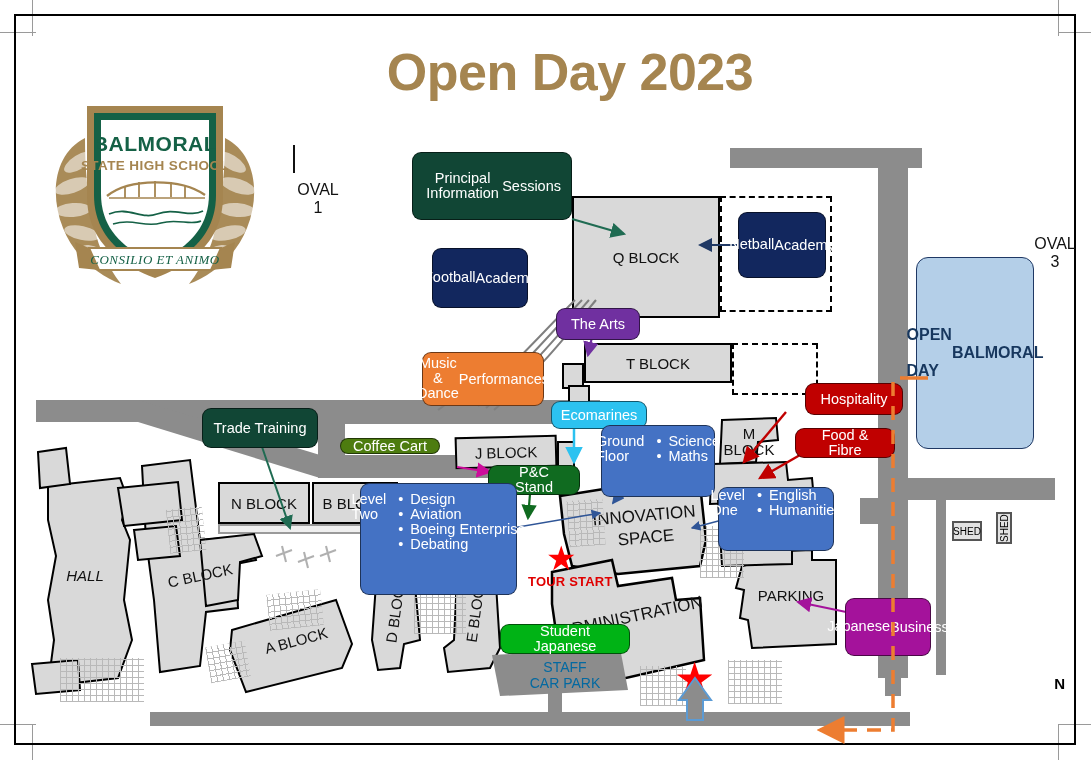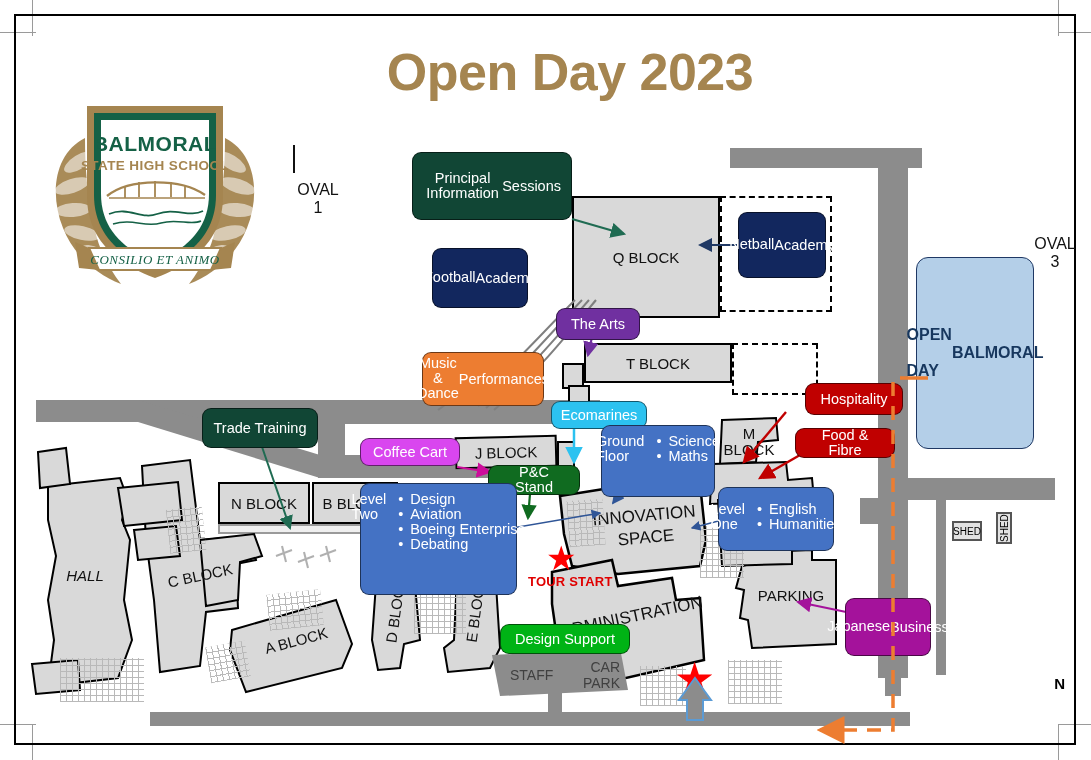--- a/index.html
+++ b/index.html
@@ -262,21 +262,21 @@
     <span>SPACE</span>
   </div>
   <div class="bld bld-rot" style="left:552px;top:605px;width:160px;height:24px;background:transparent;border:none;font-size:17px;transform:rotate(-12deg);">
     <span>ADMINISTRATION</span>
   </div>
 
   <svg style="position:absolute;left:0;top:0;width:1091px;height:760px;pointer-events:none;">
     <polygon points="492,655 620,648 628,690 500,696" fill="#8c8c8c"></polygon>
     <rect x="548" y="690" width="14" height="22" fill="#8c8c8c"></rect>
   </svg>
-  <div class="bld" style="left:510px;top:658px;width:110px;height:34px;background:transparent;border:none;flex-direction:row;color:#404040;font-size:14px;line-height:16px;text-align:right;">
+  <div class="bld" style="left:510px;top:658px;width:110px;height:34px;background:transparent;border:none;flex-direction:column;color:#0369a1;font-size:14px;line-height:16px;text-align:right;">
     <span>STAFF</span>
     <span>CAR PARK</span>
   </div>
 
   <div class="hatch" style="left:568px;top:500px;width:36px;height:46px;transform:rotate(-4deg);"></div>
   <div class="hatch" style="left:700px;top:526px;width:44px;height:52px;"></div>
   <div class="hatch" style="left:414px;top:578px;width:52px;height:56px;"></div>
   <div class="hatch" style="left:640px;top:666px;width:46px;height:40px;"></div>
   <div class="hatch" style="left:728px;top:660px;width:54px;height:44px;"></div>
   <div class="hatch" style="left:540px;top:655px;width:0px;height:0px;"></div>
@@ -369,38 +369,38 @@
   </div>
 
   <div class="pill" style="left:551px;top:401px;width:96px;height:28px;background:#2cc2f0;">
     <span>Ecomarines</span>
   </div>
 
   <div class="pill" style="left:202px;top:408px;width:116px;height:40px;background:#114635;">
     <span>Trade Training</span>
   </div>
 
-  <div class="pill" style="left:360px;top:438px;width:100px;height:28px;background:#d946ef;">
+  <div class="pill" style="left:340px;top:438px;width:100px;height:16px;background:#4d7c0f;">
     <span>Coffee Cart</span>
   </div>
 
   <div class="pill" style="left:488px;top:465px;width:92px;height:30px;background:#106b20;">
     <span>P&amp;C Stand</span>
   </div>
 
   <div class="pill" style="left:805px;top:383px;width:98px;height:32px;background:#c00000;">
     <span>Hospitality</span>
   </div>
 
   <div class="pill" style="left:795px;top:428px;width:100px;height:30px;background:#c00000;">
     <span>Food &amp; Fibre</span>
   </div>
 
   <div class="pill" style="left:500px;top:624px;width:130px;height:30px;background:#00b315;">
-    <span>Design Support</span>
+    <span>Student Japanese</span>
   </div>
 
   <div class="pill" style="left:845px;top:598px;width:86px;height:58px;background:#a4129b;">
     <span class="hd">Japanese</span>
     <span>Business</span>
   </div>
 
   <div class="pill left-al" style="left:601px;top:425px;width:114px;height:72px;background:#4472c4;padding:8px 12px;">
     <span class="hd">Ground Floor</span>
     <ul>
@@ -412,21 +412,21 @@
   <div class="pill left-al" style="left:360px;top:483px;width:157px;height:112px;background:#4472c4;padding:8px 12px;">
     <span class="hd">Level Two</span>
     <ul>
       <li>Design</li>
       <li>Aviation</li>
       <li>Boeing Enterprise</li>
       <li>Debating</li>
     </ul>
   </div>
 
-  <div class="pill left-al" style="left:718px;top:487px;width:116px;height:64px;background:#4472c4;padding:14px 12px;">
+  <div class="pill left-al" style="left:718px;top:487px;width:116px;height:64px;background:#4472c4;padding:0 12px;">
     <span class="hd">Level One</span>
     <ul>
       <li>English</li>
       <li>Humanities</li>
     </ul>
   </div>
 
   <div class="star" style="left:546px;top:541px;font-size:34px;">★</div>
   <div class="tourstart" style="left:528px;top:574px;">TOUR START</div>
 

